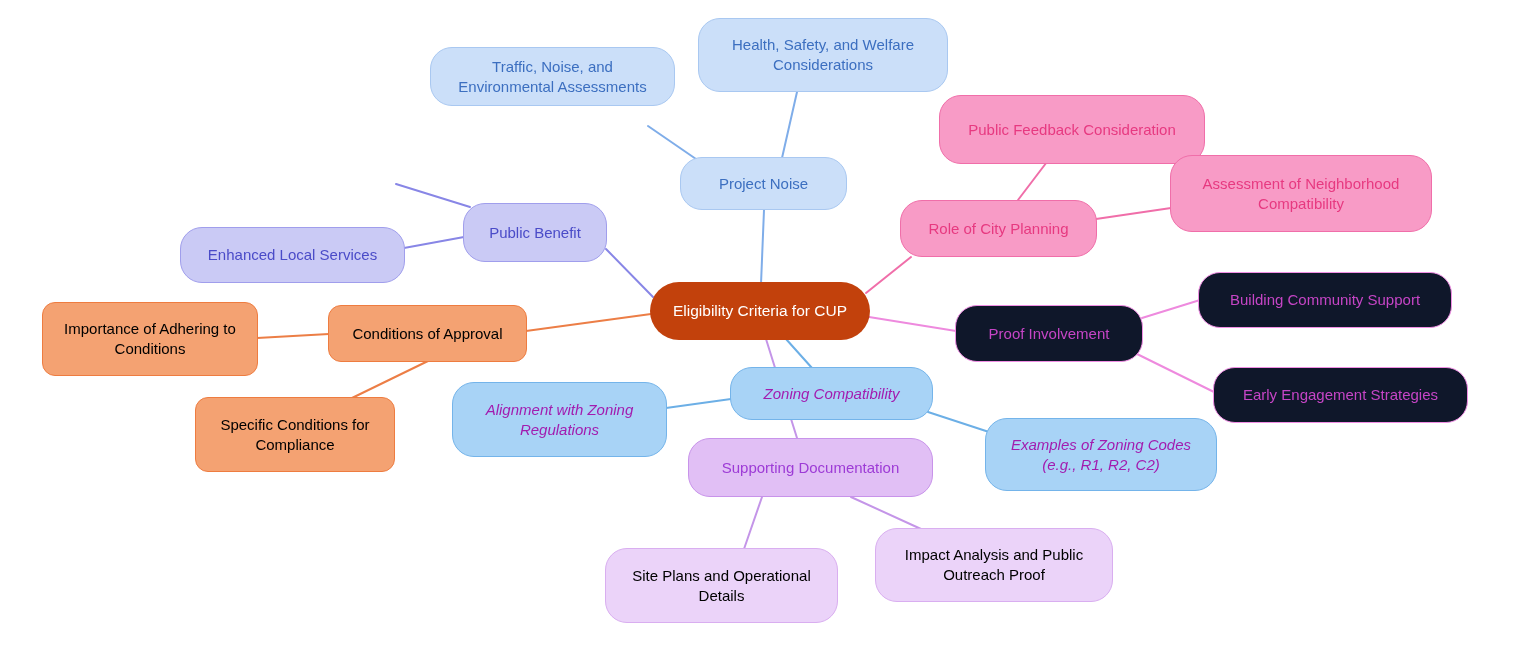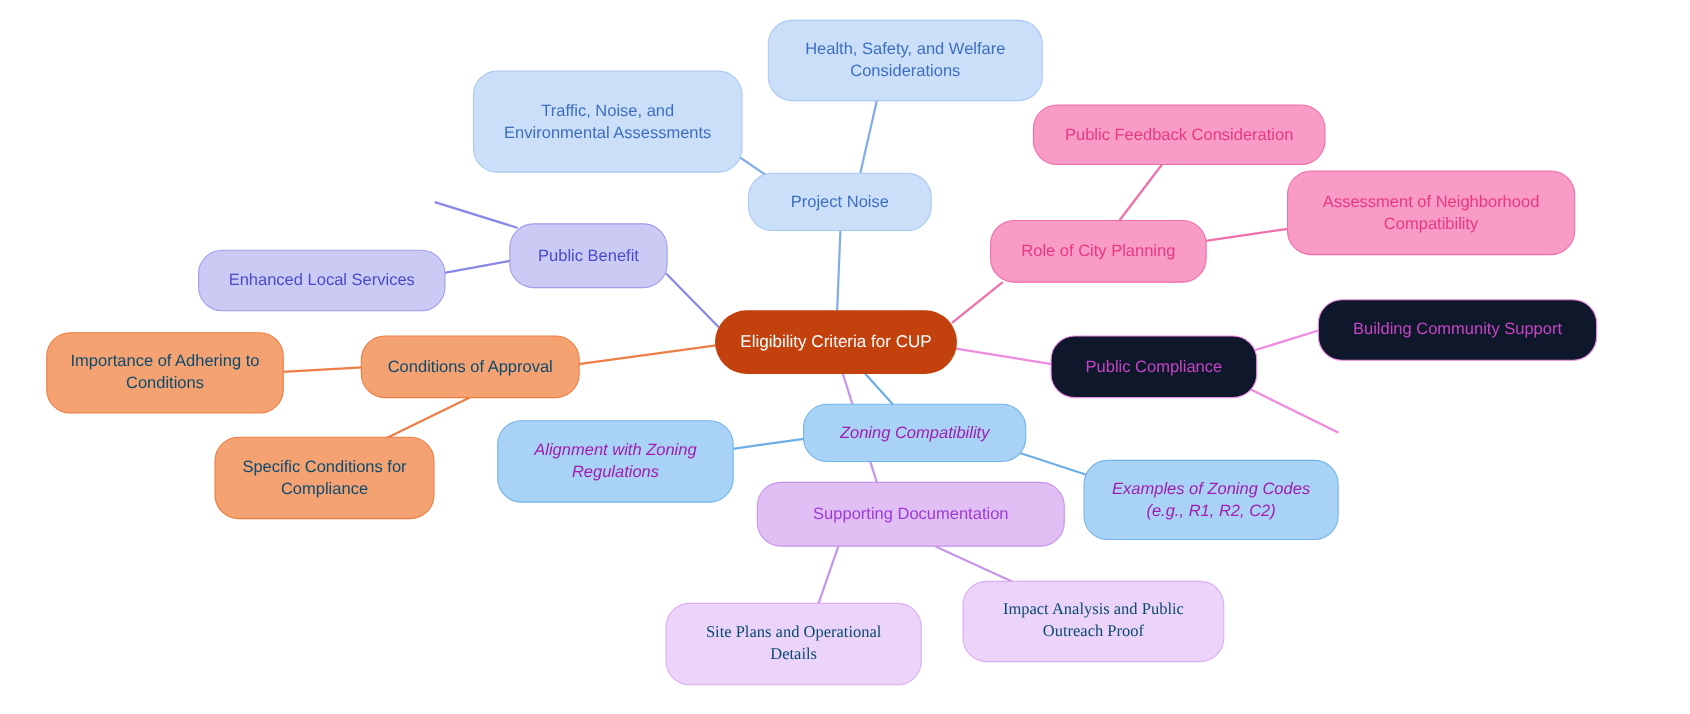--- a/index.html
+++ b/index.html
@@ -35,24 +35,24 @@
     color:#ffffff;
     border-radius:29px;
     font-size:15.5px;
     border:none;
     z-index:2;
   }
   .family-blue{background:#cbdff9;border-color:#a9c8f1;color:#3c6fc0;}
   .family-lavender{background:#cacaf5;border-color:#a09eec;color:#4a4bc8;}
   .family-pink{background:#f89bc6;border-color:#f06ea9;color:#e73980;}
   .family-orchid{background:#0f172a;border-color:#f08ee4;color:#c645c6;}
-  .family-orange{background:#f4a272;border-color:#ee7c40;color:#0c4a6e;}
+  .family-orange{background:#f4a272;border-color:#ee7c40;color:#000000;border-radius:13px;}
   .family-sky{background:#a8d3f6;border-color:#74b4ea;color:#a21caf;font-style:italic;}
   .family-lilac{background:#e1bff5;border-color:#c893ea;color:#9d3bd6;}
-  .family-lilac-light{background:#ebd3f9;border-color:#d9aef0;color:#0c4a6e;font-family:Liberation Serif, serif;}
+  .family-lilac-light{background:#ebd3f9;border-color:#d9aef0;color:#000000;}
 </style>
 </head>
 <body>
 
 <div class="canvas">
 
   <svg class="edges" width="1536" height="649" viewBox="0 0 1536 649">
     <line class="edge-blue" x1="761" y1="284" x2="764" y2="210"></line>
     <line class="edge-blue" x1="797" y1="92" x2="782" y2="158"></line>
     <line class="edge-blue" x1="648" y1="126" x2="696" y2="159"></line>
@@ -79,37 +79,38 @@
 
     <line class="edge-lilac" x1="766" y1="339" x2="797" y2="438"></line>
     <line class="edge-lilac" x1="762" y1="497" x2="744" y2="549"></line>
     <line class="edge-lilac" x1="851" y1="497" x2="921" y2="529"></line>
   </svg>
 
   <div class="node central" style="left:650px;top:282px;width:220px;height:58px">Eligibility Criteria for CUP</div>
 
   <div class="node family-blue" style="left:680px;top:157px;width:167px;height:53px">Project Noise</div>
   <div class="node family-blue" style="left:698px;top:18px;width:250px;height:74px">Health, Safety, and Welfare Considerations</div>
-  <div class="node family-blue" style="left:430px;top:64px;width:245px;height:93px">Traffic, Noise, and Environmental Assessments</div>
+  <div class="node family-blue" style="left:430px;top:47px;width:245px;height:59px">Traffic, Noise, and Environmental Assessments</div>
 
   <div class="node family-lavender" style="left:463px;top:203px;width:144px;height:59px">Public Benefit</div>
   <div class="node family-lavender" style="left:180px;top:227px;width:225px;height:56px">Enhanced Local Services</div>
 
   <div class="node family-pink" style="left:900px;top:200px;width:197px;height:57px">Role of City Planning</div>
-  <div class="node family-pink" style="left:939px;top:95px;width:266px;height:55px">Public Feedback Consideration</div>
+  <div class="node family-pink" style="left:939px;top:95px;width:266px;height:69px">Public Feedback Consideration</div>
   <div class="node family-pink" style="left:1170px;top:155px;width:262px;height:77px">Assessment of Neighborhood Compatibility</div>
 
-  <div class="node family-orchid" style="left:955px;top:305px;width:188px;height:57px">Public Compliance</div>
+  <div class="node family-orchid" style="left:955px;top:305px;width:188px;height:57px">Proof Involvement</div>
   <div class="node family-orchid" style="left:1198px;top:272px;width:254px;height:56px">Building Community Support</div>
+  <div class="node family-orchid" style="left:1213px;top:367px;width:255px;height:56px">Early Engagement Strategies</div>
 
   <div class="node family-orange" style="left:328px;top:305px;width:199px;height:57px">Conditions of Approval</div>
   <div class="node family-orange" style="left:42px;top:302px;width:216px;height:74px">Importance of Adhering to Conditions</div>
   <div class="node family-orange" style="left:195px;top:397px;width:200px;height:75px">Specific Conditions for Compliance</div>
 
   <div class="node family-sky" style="left:730px;top:367px;width:203px;height:53px">Zoning Compatibility</div>
   <div class="node family-sky" style="left:452px;top:382px;width:215px;height:75px">Alignment with Zoning Regulations</div>
   <div class="node family-sky" style="left:985px;top:418px;width:232px;height:73px">Examples of Zoning Codes (e.g., R1, R2, C2)</div>
 
-  <div class="node family-lilac" style="left:688px;top:438px;width:280px;height:59px">Supporting Documentation</div>
+  <div class="node family-lilac" style="left:688px;top:438px;width:245px;height:59px">Supporting Documentation</div>
   <div class="node family-lilac-light" style="left:605px;top:548px;width:233px;height:75px">Site Plans and Operational Details</div>
   <div class="node family-lilac-light" style="left:875px;top:528px;width:238px;height:74px">Impact Analysis and Public Outreach Proof</div>
 
 </div>
 
 </body></html>

